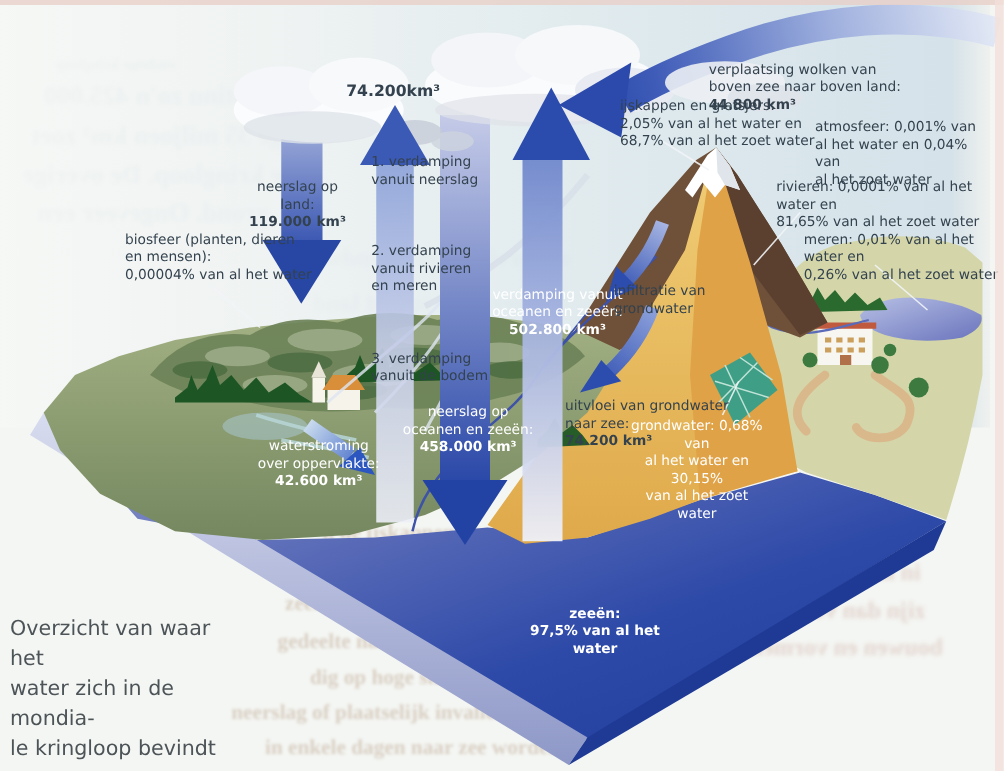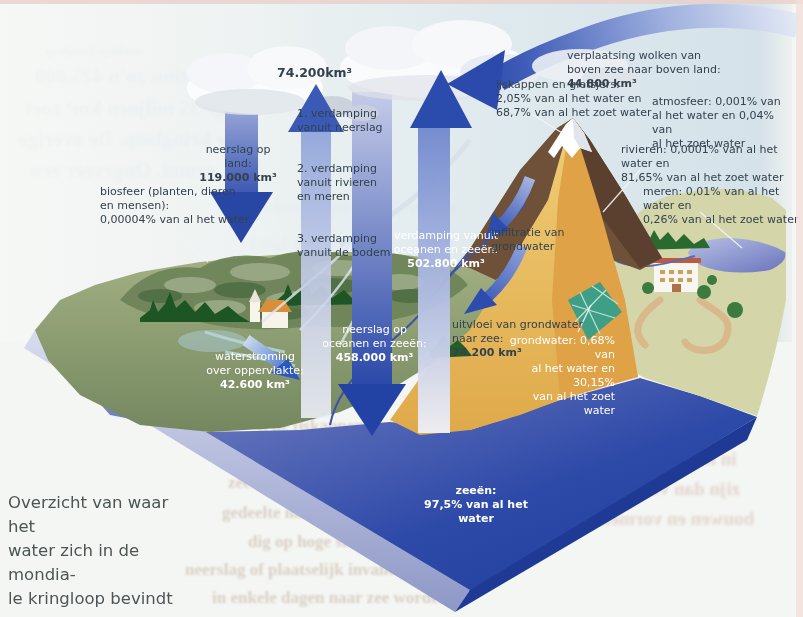--- a/index.html
+++ b/index.html
@@ -20,21 +20,21 @@
          white-space:nowrap;z-index:2;}
   .mir{transform:scaleX(-1);}
   .bl-top{color:#8fa6bc;opacity:.38;filter:blur(1.6px);font-size:21px;}
   .bl-mid{color:#9db0c4;opacity:.30;filter:blur(2.2px);font-size:20px;}
   .bl-sep{color:#b49a82;opacity:.42;filter:blur(1.3px);font-size:17px;}
   .bl-pink{color:#c9a096;opacity:.40;filter:blur(1.5px);font-size:19px;}
   .edge-top{position:absolute;left:0;top:0;width:803px;height:4px;
             background:#e8cdc6;opacity:.75;z-index:40;}
   .edge-right{position:absolute;left:796px;top:0;width:7px;height:617px;
               background:#f2e0da;opacity:.8;z-index:40;}
-  .evi{margin-bottom:13px;}
+  .evi{margin-bottom:13px;margin-top:16px;}
 </style>
 </head>
 <body>
 
 <div class="scene">
 
   <div class="bleed bl-top mir" style="left:45px;top:44px;font-size:12px;">vochtige kringloop</div>
   <div class="bleed bl-top mir" style="left:35px;top:64px;">continu zo'n 425.000</div>
   <div class="bleed bl-top mir" style="left:25px;top:96px;">ige 35 miljoen km³ zoet</div>
   <div class="bleed bl-top mir" style="left:18px;top:127px;">de kringloop. De overige</div>
@@ -350,21 +350,21 @@
 
   <div class="lbl" style="left:491px;top:226px;width:95px;">infiltratie van
 grondwater</div>
 
   <div class="lbl" style="left:452px;top:304px;width:150px;">
     <span>uitvloei van grondwater
 naar zee:</span>
     <span class="b blk">74.200 km³</span>
   </div>
 
-  <div class="lbl rt w" style="left:500px;top:334px;width:115px;">grondwater: 0,68% van
+  <div class="lbl rt w" style="left:500px;top:334px;width:115px;text-align:center;">grondwater: 0,68% van
 al het water en 30,15%
 van al het zoet water</div>
 
   <div class="lbl ctr w" style="left:322px;top:309px;width:105px;">
     <span>neerslag op
 oceanen en zeeën:</span>
     <span class="b blk">458.000 km³</span>
   </div>
 
   <div class="lbl ctr w" style="left:201px;top:336px;width:108px;">

